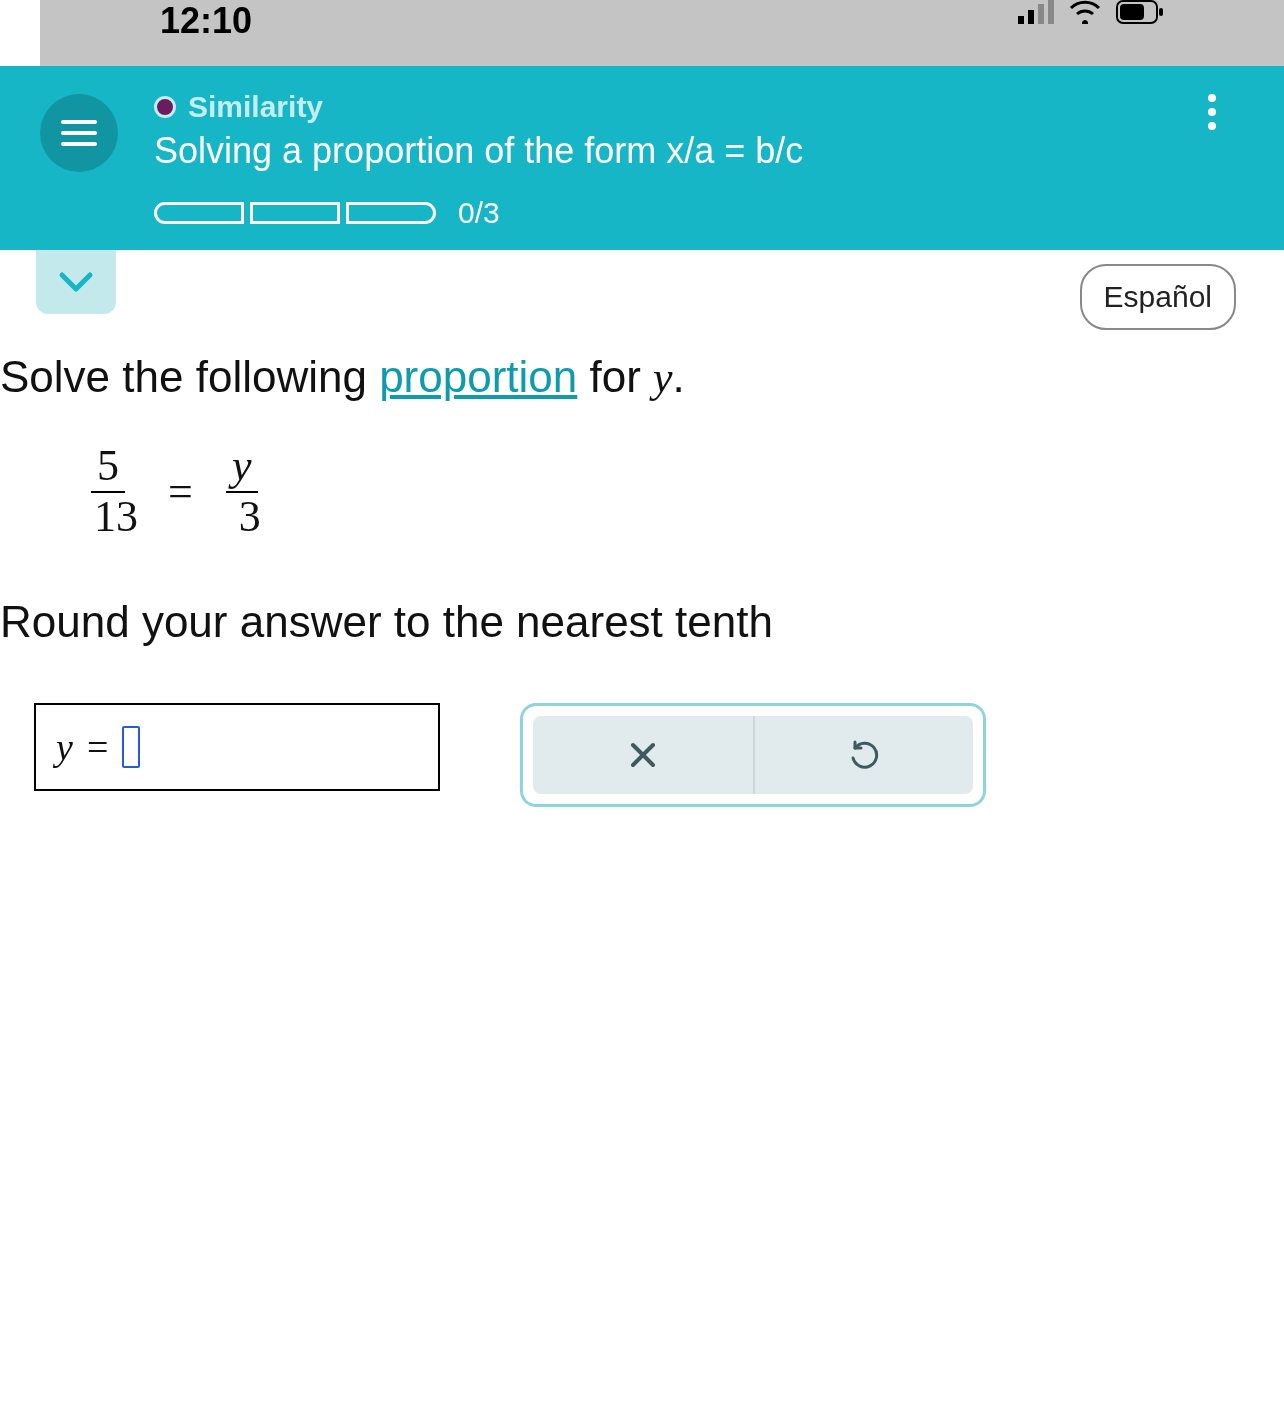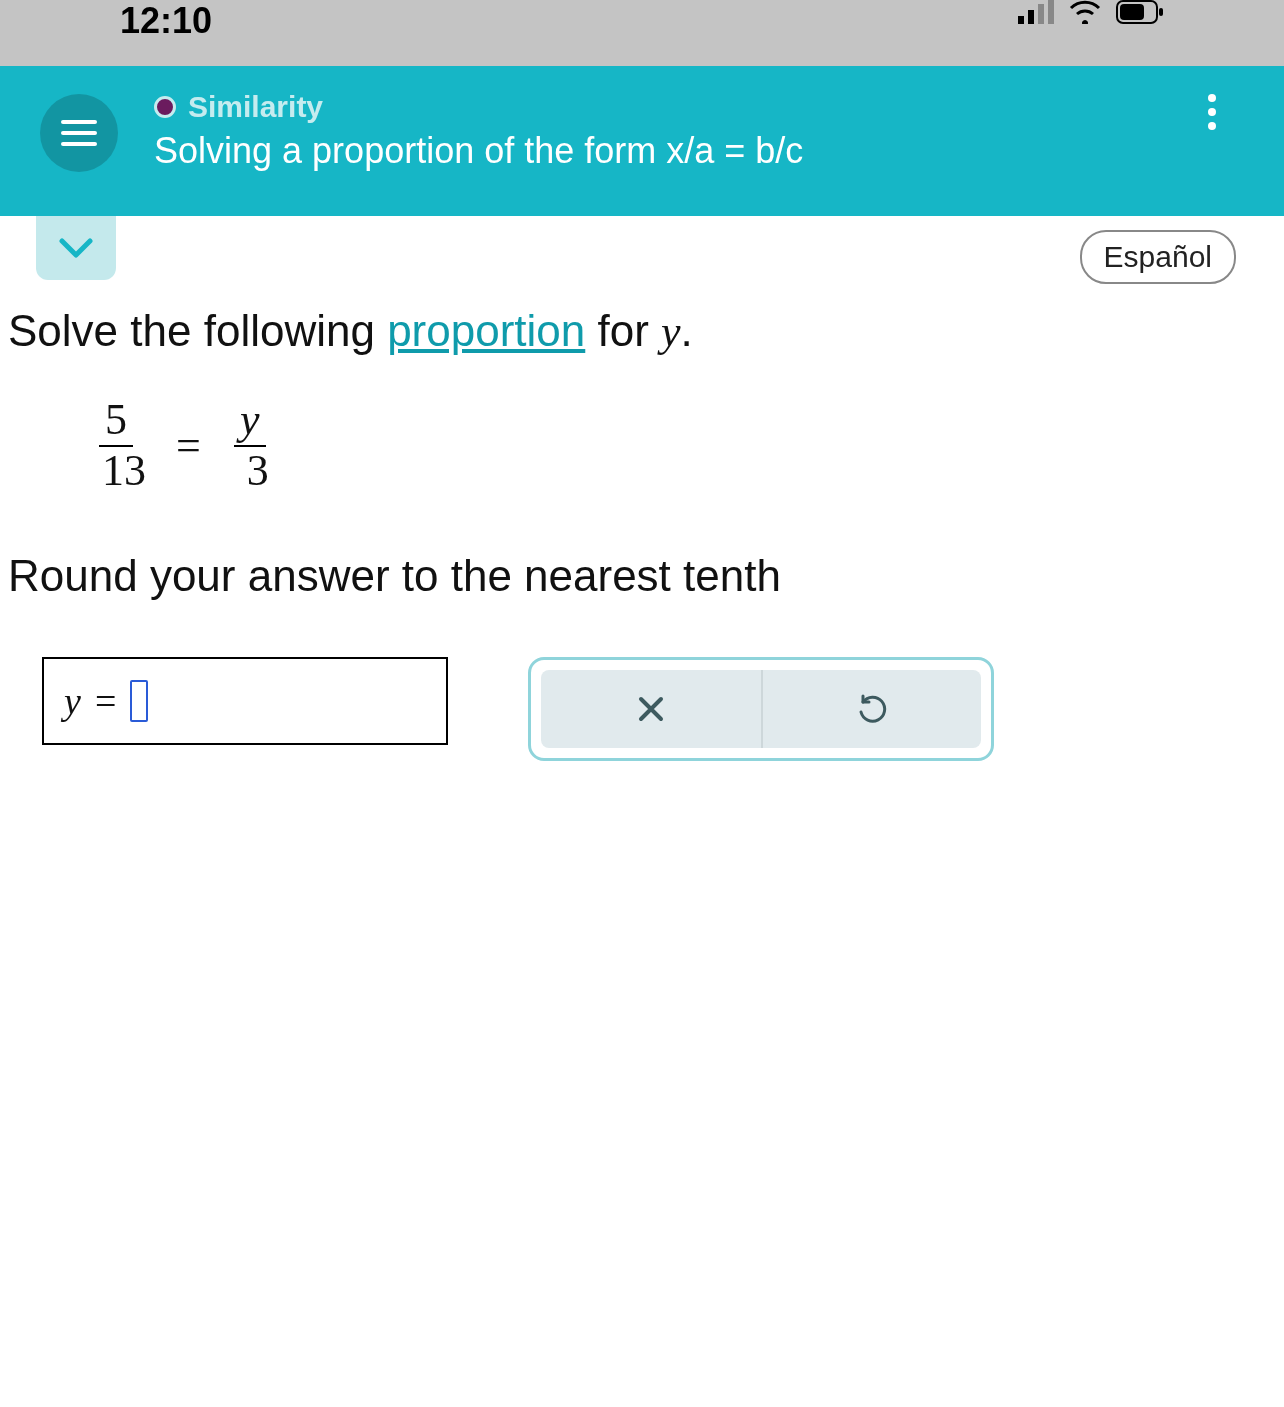--- a/index.html
+++ b/index.html
@@ -13,20 +13,21 @@
     .status-bar {
       height: 66px;
       background: #c4c4c4;
       display: flex;
       align-items: flex-start;
       justify-content: space-between;
       padding: 0 120px 0 120px;
       font-size: 36px;
       font-weight: 700;
       color: #000;
+      margin-left: 40px;
     }
     .status-time { margin-left: 0; }
     .status-icons { display: flex; gap: 14px; align-items: center; }
     .header {
       background: #16b6c6;
       padding: 24px 40px 20px 40px;
       position: relative;
     }
     .header-row {
       display: flex;
@@ -86,27 +87,27 @@
       background: #c4e9ec;
       border-radius: 0 0 12px 12px;
       display: flex;
       align-items: center;
       justify-content: center;
       margin-top: -14px;
     }
     .lang-btn {
       border: 2px solid #888;
       border-radius: 26px;
-      padding: 8px 22px;
+      padding: 14px 22px;
       font-size: 30px;
       color: #222;
       background: #fff;
     }
     .content {
-      padding: 18px 0 0 8px;
+      padding: 18px 0 0 0;
       font-size: 44px;
       color: #111;
     }
     .prompt { padding: 0 0 0 0; margin-bottom: 36px; line-height: 1.3; }
     .prompt .link { color: #0f9bab; text-decoration: underline; }
     .prompt .var { font-family: 'Times New Roman', serif; font-style: italic; }
     .equation {
       font-family: 'Times New Roman', serif;
       font-size: 44px;
       display: flex;
@@ -196,20 +197,28 @@
           <span></span>
           <span></span>
       </div>
     </div>
     <div class="header-content">
       <div class="breadcrumb">
         <span class="breadcrumb-dot"></span>
         <span>Similarity</span>
       </div>
       <div class="title">Solving a proportion of the form x/a = b/c</div>
+      <div class="progress-row">
+        <div class="progress-segments">
+          <div class="seg"></div>
+          <div class="seg"></div>
+          <div class="seg"></div>
+        </div>
+        <div class="progress-text">0/3</div>
+      </div>
     </div>
   </div>
   <div class="more-btn">
     <span></span>
     <span></span>
     <span></span>
   </div>
 </div>
 
 <div class="subheader">

